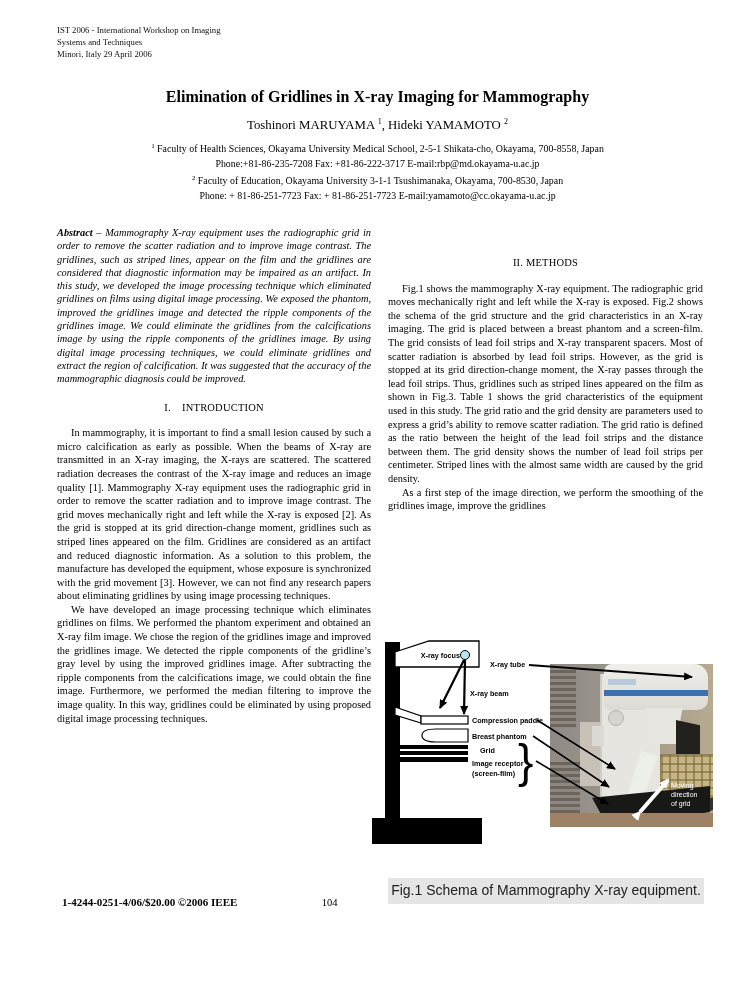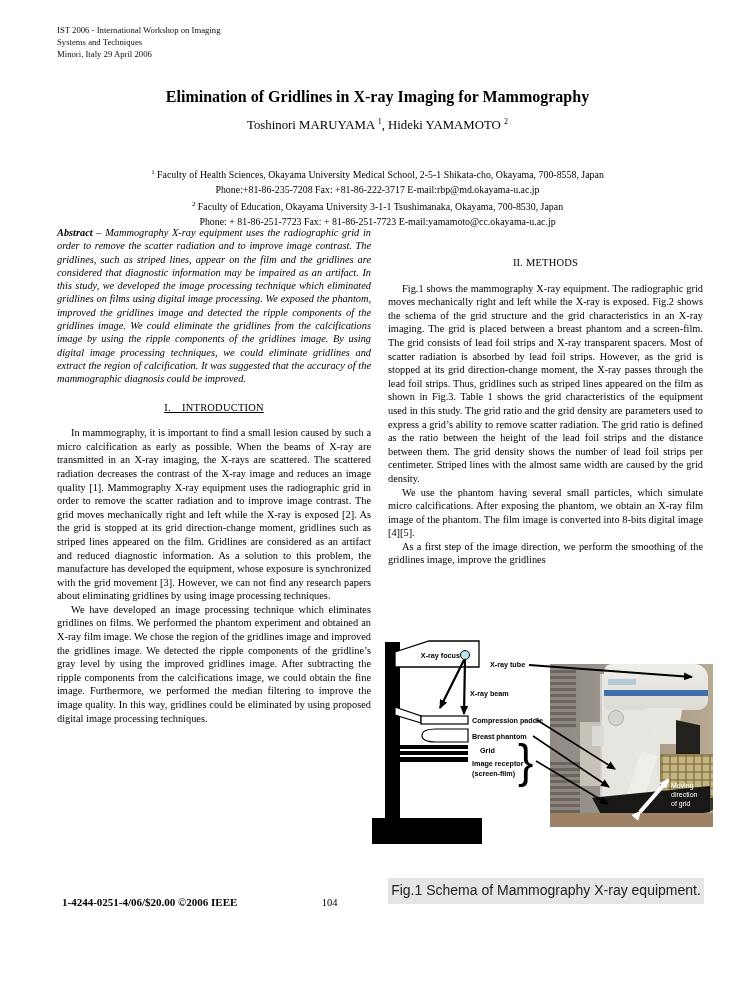--- a/index.html
+++ b/index.html
@@ -6,31 +6,31 @@
   #page{position:relative;width:755px;height:1000px;background:#ffffff;color:#000;
         font-family:"Liberation Serif",serif;overflow:hidden;border-radius:26px;}
   
   #conf-header{position:absolute;left:57px;top:24px;font-size:8.7px;line-height:12px;color:#111;}
   
   #title{position:absolute;left:0;top:88px;width:755px;text-align:center;
          font-size:16px;font-weight:bold;}
   #authors{position:absolute;left:0;top:117px;width:755px;text-align:center;font-size:12.8px;}
   #authors sup{font-size:8px;}
   #affils{position:absolute;left:0;top:139px;width:755px;text-align:center;
-          font-size:9.9px;line-height:14.4px;margin-top:26px;}
+          font-size:9.9px;line-height:14.4px;}
   #affils sup{font-size:7px;}
   
   .col{position:absolute;font-size:10.35px;line-height:13.6px;text-align:justify;}
   #col-left{left:57px;top:226px;width:314px;}
   #col-right{left:388px;top:252px;width:315px;}
   .abstract{font-style:italic;line-height:13.3px;}
   .abstract b{font-weight:bold;}
   .keywords{font-style:italic;margin-top:13px;line-height:13.3px;}
   .keywords b{font-weight:bold;}
-  .sec-head{text-align:center;font-size:10.5px;margin:15px 0 12px 0;letter-spacing:.2px;text-decoration:underline;}
+  .sec-head{text-align:center;font-size:10.5px;margin:15px 0 12px 0;letter-spacing:.2px;}
   .sec-head-first{text-align:center;font-size:10.5px;margin:4px 0 12px 0;letter-spacing:.2px;}
   .p{text-indent:14px;margin:0;}
   
   #figure1{position:absolute;left:372px;top:630px;width:340px;height:252px;}
   #fig-svg{position:absolute;left:0;top:0;width:340px;height:252px;z-index:2;pointer-events:none;}
   #photo{position:absolute;left:178px;top:34px;width:163px;height:163px;z-index:1;overflow:hidden;
          background:linear-gradient(90deg,#8f8a84 0%,#9c968e 45%,#ab9f8c 72%,#b6aa91 100%);}
   #photo div{position:absolute;}
   .vent{background:repeating-linear-gradient(180deg,#6b655e 0 3px,#8d877f 3px 6px);}
   #ph-vent-top{left:0;top:6px;width:26px;height:58px;}
@@ -90,21 +90,20 @@
   <div id="col-left" class="col">
     <p class="abstract p" style="text-indent:0"><b>Abstract</b><span> – Mammography X-ray equipment uses the radiographic grid in order to remove the scatter radiation and to improve image contrast. The gridlines, such as striped lines, appear on the film and the gridlines are considered that diagnostic information may be impaired as an artifact. In this study, we developed the image processing technique which eliminated gridlines on films using digital image processing. We exposed the phantom, improved the gridlines image and detected the ripple components of the gridlines image. We could eliminate the gridlines from the calcifications image by using the ripple components of the gridlines image. By using digital image processing techniques, we could eliminate gridlines and extract the region of calcification. It was suggested that the accuracy of the mammographic diagnosis could be improved.</span></p>
     <div class="sec-head">I.&nbsp;&nbsp;&nbsp;&nbsp;INTRODUCTION</div>
     <p class="p">In mammography, it is important to find a small lesion caused by such a micro calcification as early as possible. When the beams of X-ray are transmitted in an X-ray imaging, the X-rays are scattered. The scattered radiation decreases the contrast of the X-ray image and reduces an image quality [1]. Mammography X-ray equipment uses the radiographic grid in order to remove the scatter radiation and to improve image contrast. The grid moves mechanically right and left while the X-ray is exposed [2]. As the grid is stopped at its grid direction-change moment, gridlines such as striped lines appeared on the film. Gridlines are considered as an artifact and reduced diagnostic information. As a solution to this problem, the manufacture has developed the equipment, whose exposure is synchronized with the grid movement [3]. However, we can not find any research papers about eliminating gridlines by using image processing techniques.</p>
     <p class="p">We have developed an image processing technique which eliminates gridlines on films. We performed the phantom experiment and obtained an X-ray film image. We chose the region of the gridlines image and improved the gridlines image. We detected the ripple components of the gridline’s gray level by using the improved gridlines image. After subtracting the ripple components from the calcifications image, we could obtain the fine image. Furthermore, we performed the median filtering to improve the image quality. In this way, gridlines could be eliminated by using proposed digital image processing techniques.</p>
   </div>
 
   <div id="col-right" class="col">
     <div class="sec-head-first">II. METHODS</div>
     <p class="p">Fig.1 shows the mammography X-ray equipment. The radiographic grid moves mechanically right and left while the X-ray is exposed. Fig.2 shows the schema of the grid structure and the grid characteristics in an X-ray imaging. The grid is placed between a breast phantom and a screen-film. The grid consists of lead foil strips and X-ray transparent spacers. Most of scatter radiation is absorbed by lead foil strips. However, as the grid is stopped at its grid direction-change moment, the X-ray passes through the lead foil strips. Thus, gridlines such as striped lines appeared on the film as shown in Fig.3. Table 1 shows the grid characteristics of the equipment used in this study. The grid ratio and the grid density are parameters used to express a grid’s ability to remove scatter radiation. The grid ratio is defined as the ratio between the height of the lead foil strips and the distance between them. The grid density shows the number of lead foil strips per centimeter. Striped lines with the almost same width are caused by the grid density.</p>
-    <p class="p">We use the phantom having several small particles, which simulate micro calcifications. After exposing the phantom, we obtain an X-ray film image of the phantom. The film image is converted into 8-bits digital image [4][5].</p>
     <p class="p">As a first step of the image direction, we perform the smoothing of the gridlines image, improve the gridlines</p>
   </div>
 
   <div id="figure1">
 
     <div id="photo">
       <div id="ph-vent-top" class="vent"></div>
       <div id="ph-doorframe"></div>
       <div id="ph-vent-bot" class="vent"></div>
       <div id="ph-column"></div>

